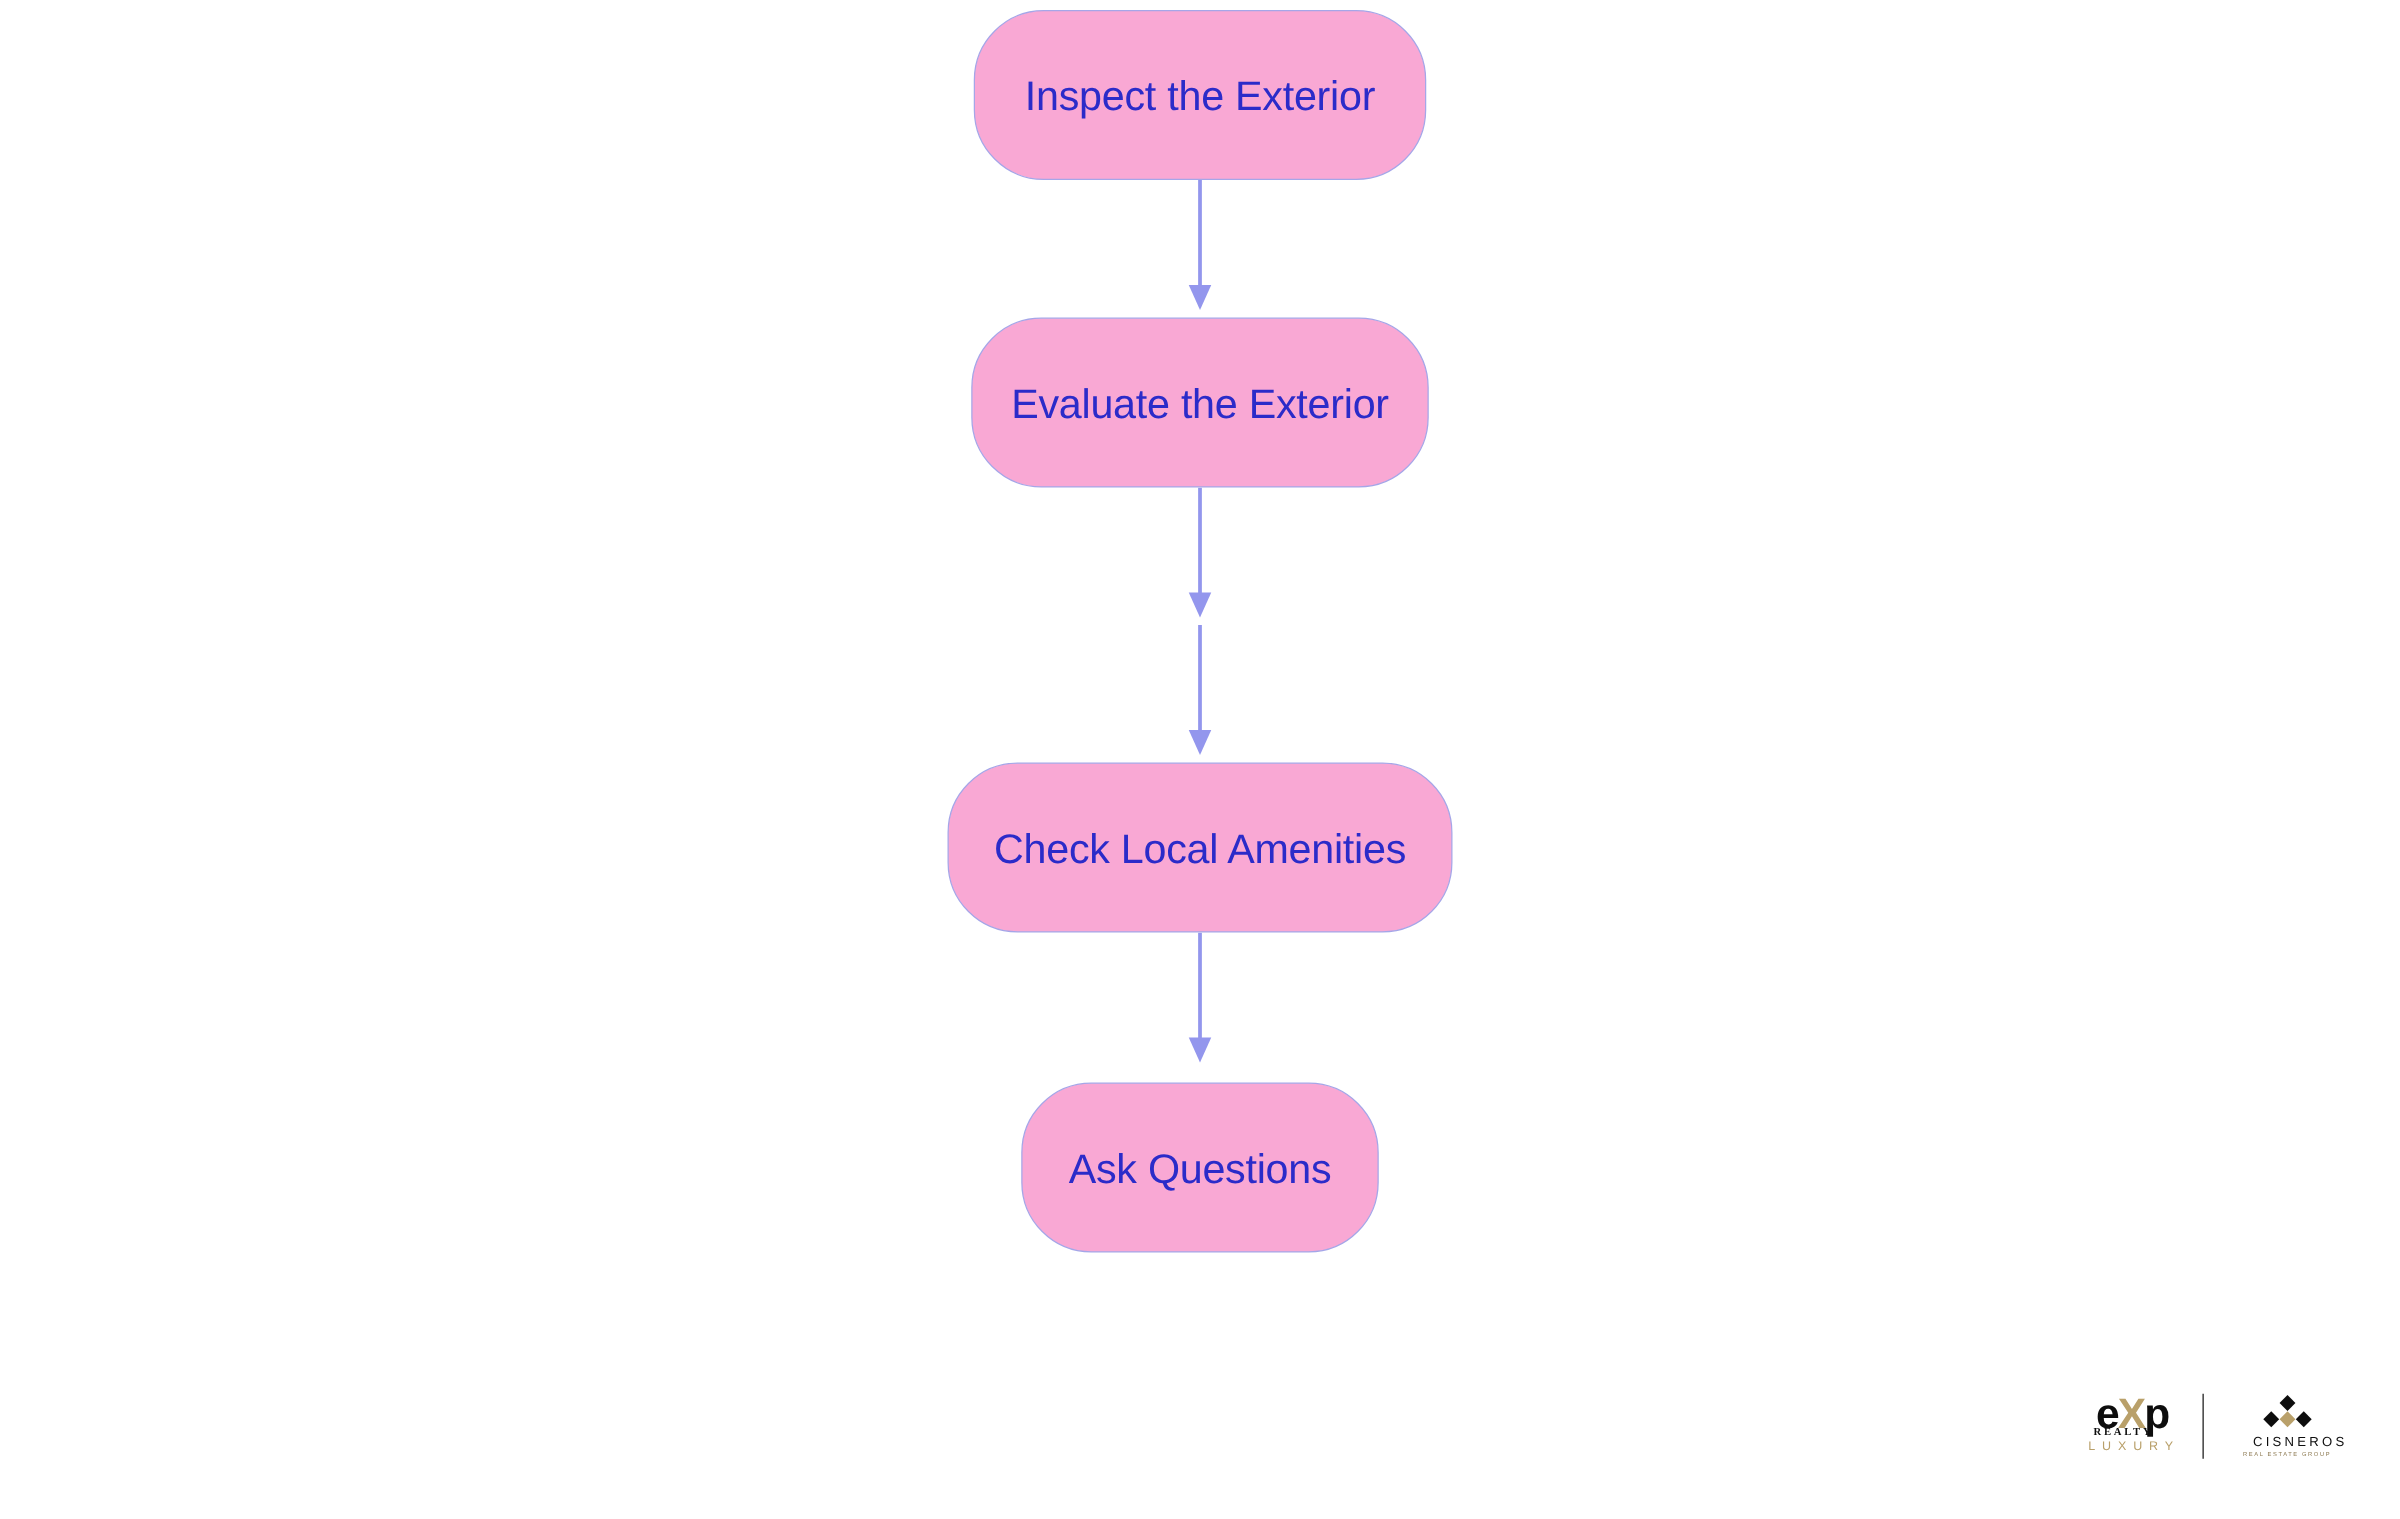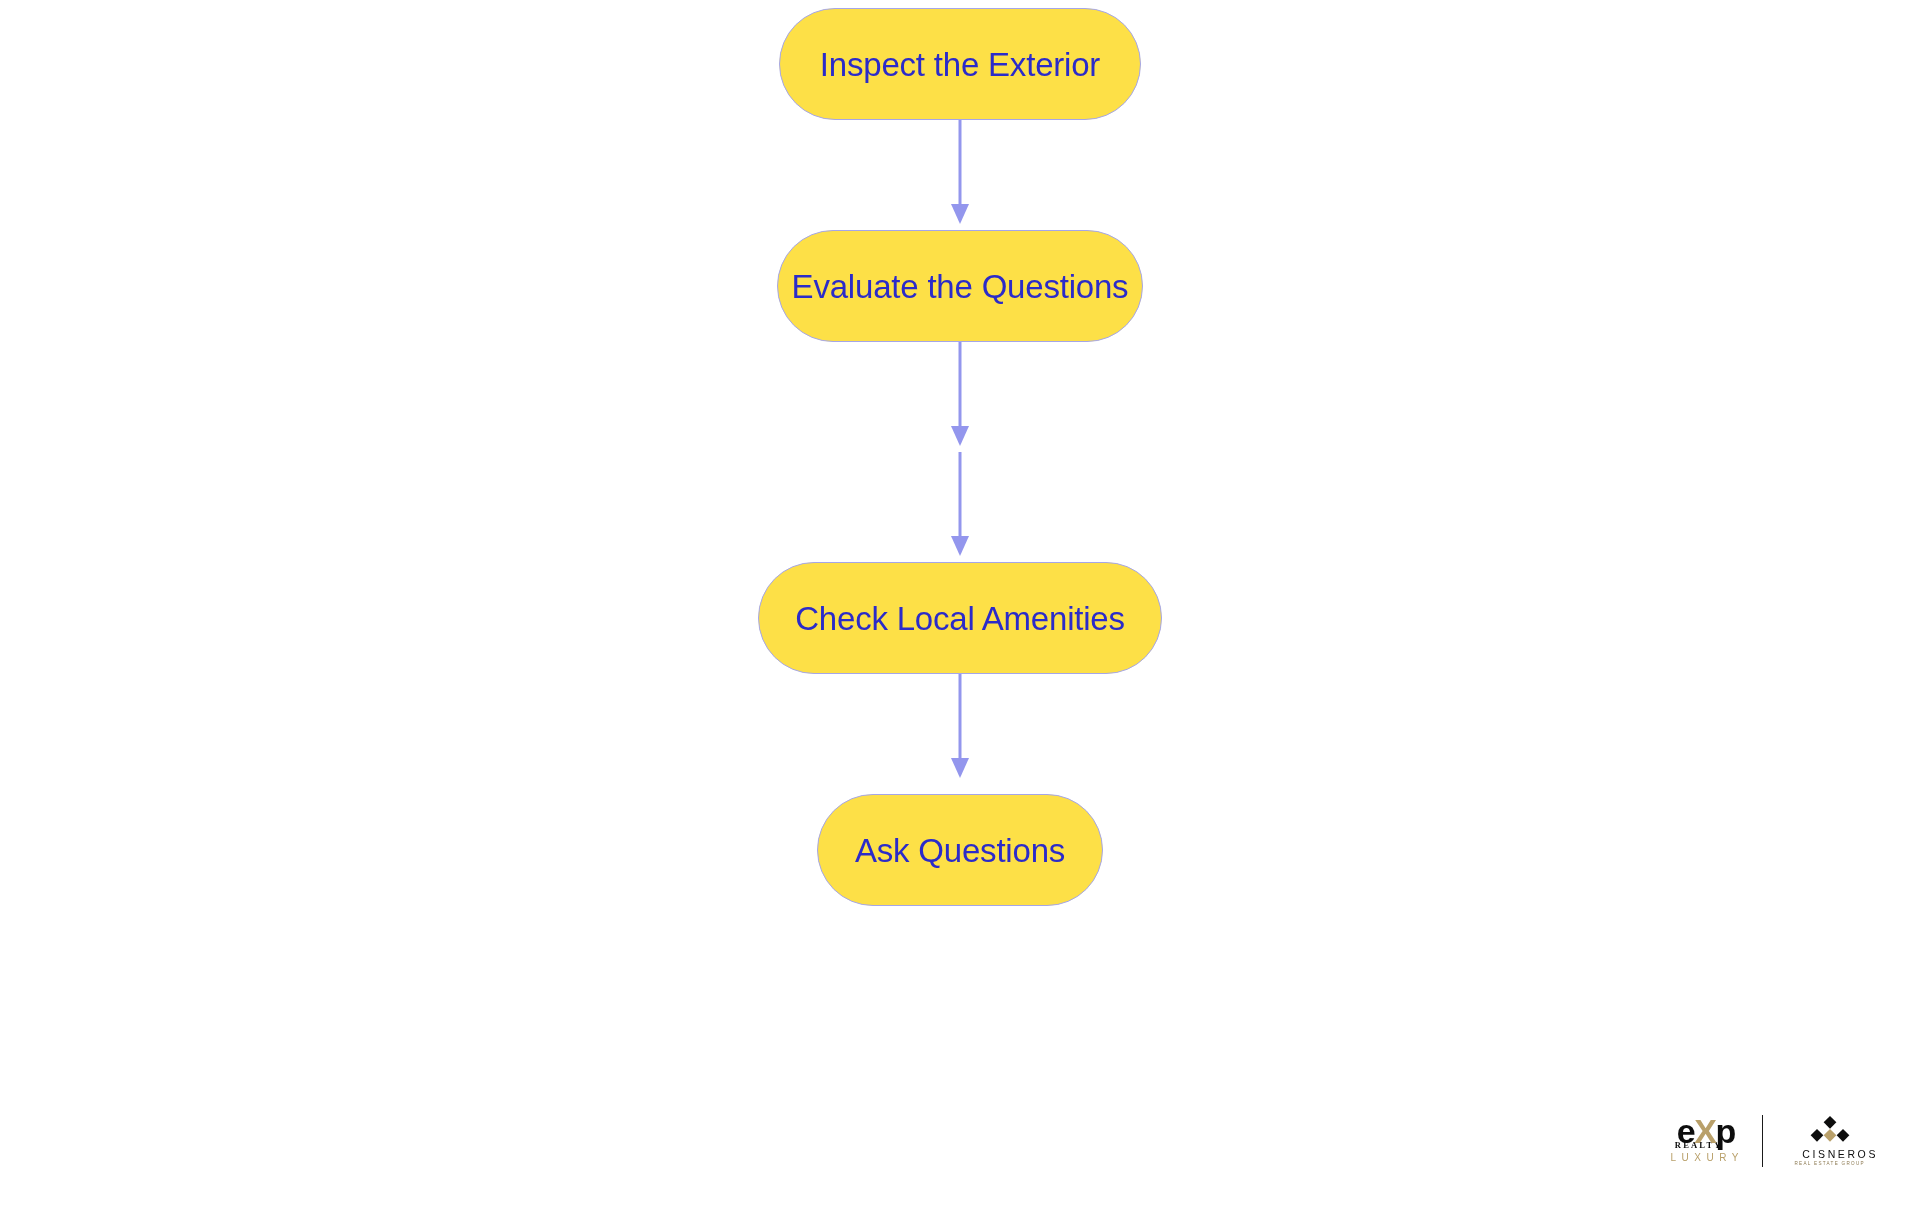--- a/index.html
+++ b/index.html
@@ -30,23 +30,23 @@
     left: 0;
     top: 0;
     width: 1920px;
     display: flex;
     flex-direction: column;
     align-items: center;
   }
 
   .node {
     box-sizing: border-box;
-    height: 112px;
+    height: 136px;
     border-radius: 56px;
-    background: #fde047;
+    background: #f9a8d4;
     border: 1.6px solid #a5a6e8;
     display: flex;
     align-items: center;
     justify-content: center;
     padding: 0 46px;
     position: relative;
     z-index: 2;
   }
 
   .node-label {
@@ -168,21 +168,21 @@
     </div>
 
     <div class="connector">
       <svg viewBox="0 0 26 110" xmlns="http://www.w3.org/2000/svg" aria-hidden="true">
         <line x1="13" y1="0" x2="13" y2="88" stroke="#9396ed" stroke-width="3"></line>
         <polygon points="13,104 4,84 22,84" fill="#9396ed"></polygon>
       </svg>
     </div>
 
     <div class="node" style="width:366px;">
-      <span class="node-label">Evaluate the Questions</span>
+      <span class="node-label">Evaluate the Exterior</span>
     </div>
 
     <div class="connector">
       <svg viewBox="0 0 26 110" xmlns="http://www.w3.org/2000/svg" aria-hidden="true">
         <line x1="13" y1="0" x2="13" y2="88" stroke="#9396ed" stroke-width="3"></line>
         <polygon points="13,104 4,84 22,84" fill="#9396ed"></polygon>
       </svg>
     </div>
 
 

